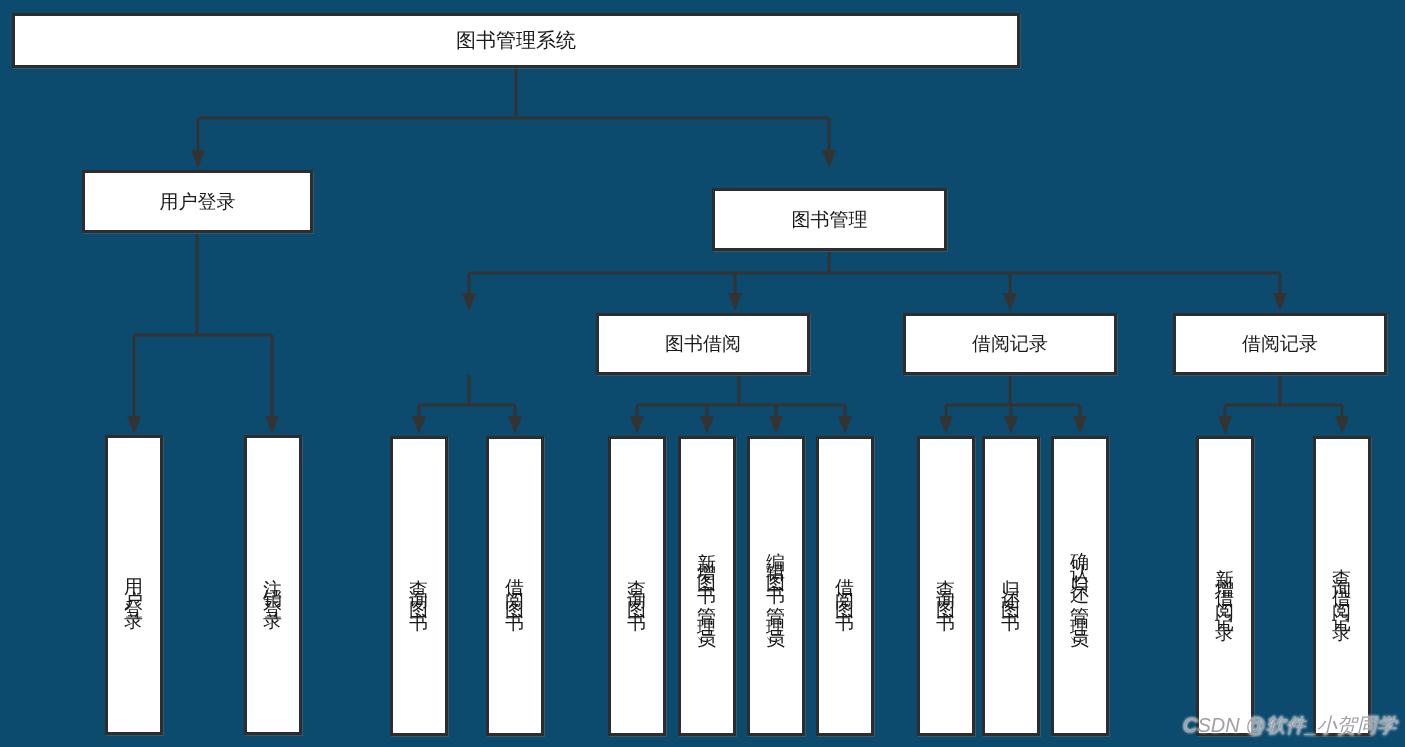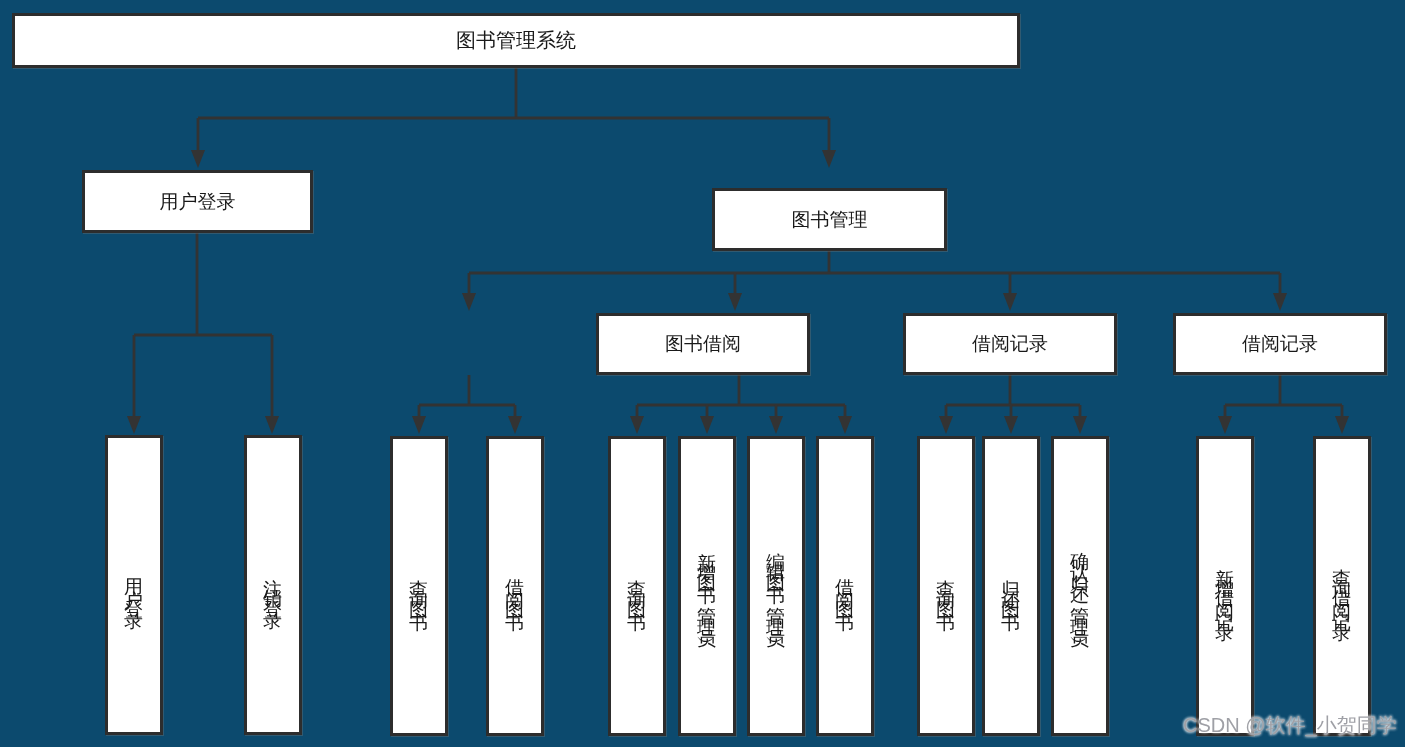--- a/index.html
+++ b/index.html
@@ -19,21 +19,21 @@
     position:absolute;border:3px solid #2d2d2d;background:#ffffff;
     display:flex;align-items:center;justify-content:center;
     box-sizing:border-box;box-shadow:1px 1px 0 rgba(120,120,120,.35);
   }
   .vtext{
     writing-mode:vertical-rl;text-orientation:mixed;
     font-size:19px;line-height:1;letter-spacing:11px;white-space:nowrap;color:#1a1a1a;
   }
   .watermark{
     position:absolute;left:1183px;top:712px;font-size:20px;color:#9fa0a6;
-    text-shadow:0 0 3px #ffffff,0 0 3px #ffffff;white-space:nowrap;z-index:5;
+    text-shadow:0 0 3px #ffffff,0 0 3px #ffffff;white-space:nowrap;z-index:5;font-style:italic;
   }
 </style>
 </head>
 <body>
 
 <div class="stage">
 
   <svg class="connectors" width="1405" height="747" viewBox="0 0 1405 747" xmlns="http://www.w3.org/2000/svg">
     <g stroke="#333333" stroke-width="2.8" fill="none">
 

